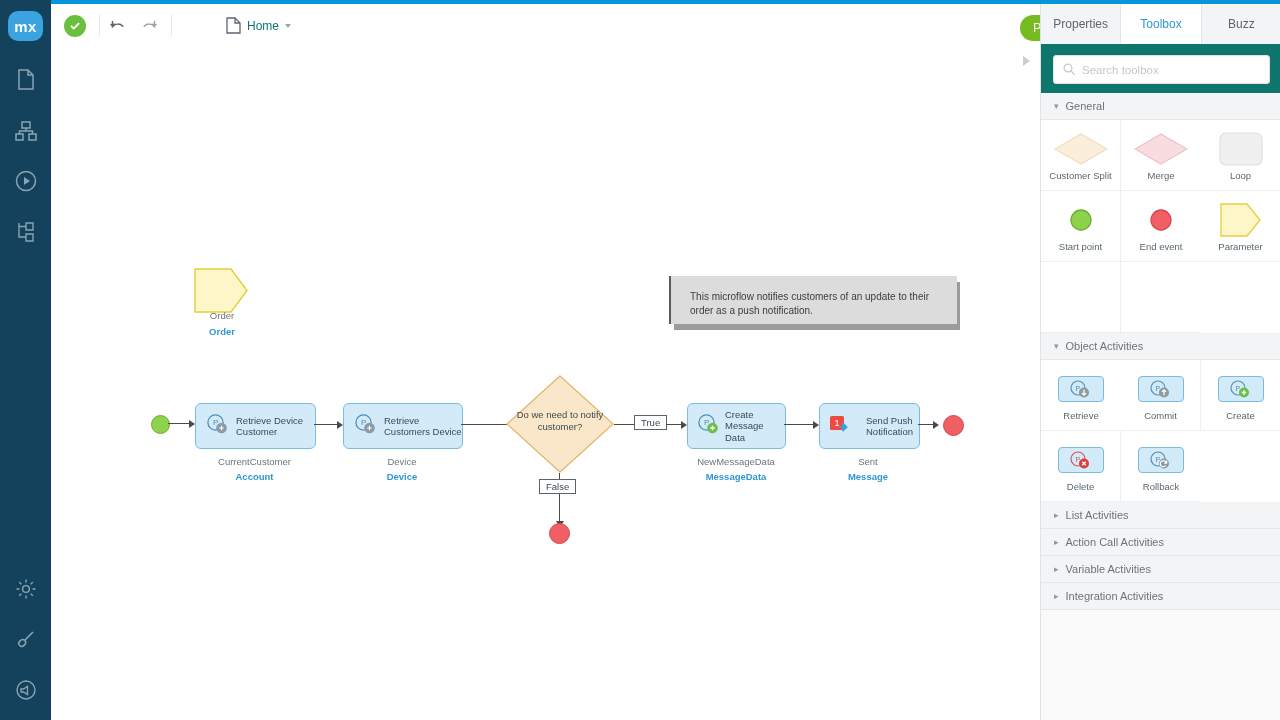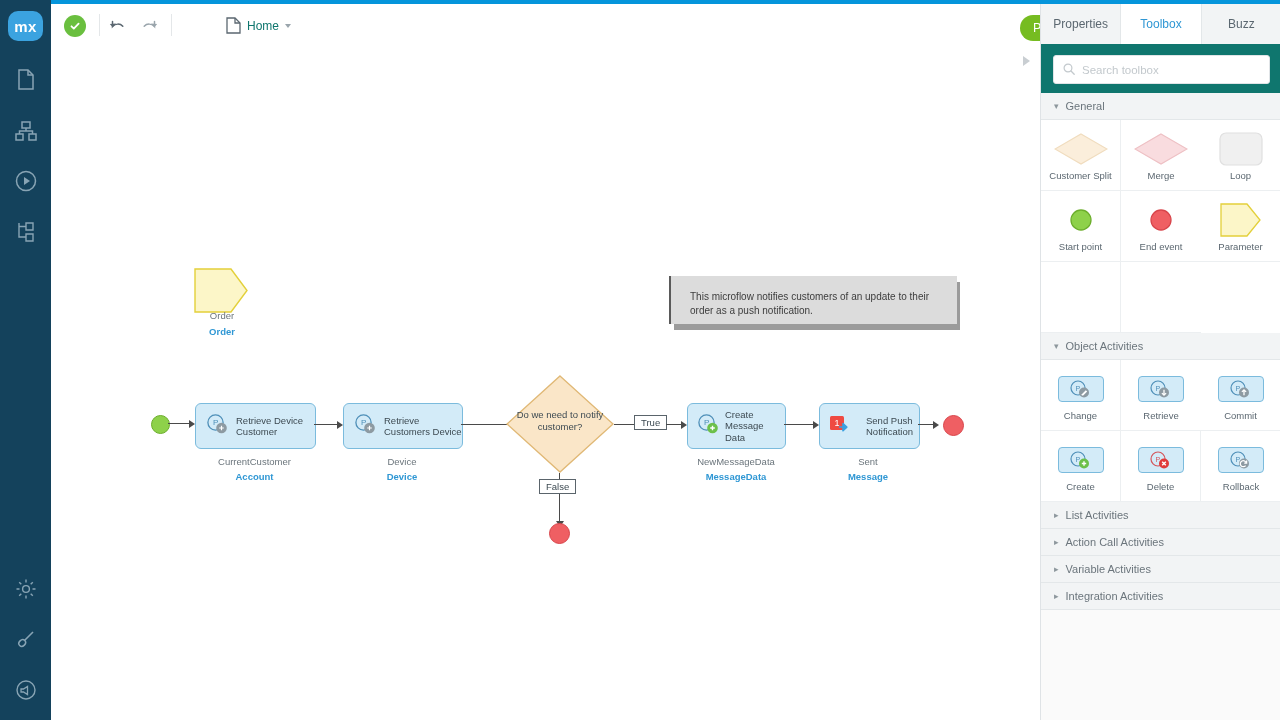--- a/index.html
+++ b/index.html
@@ -391,33 +391,20 @@
         </div>
         <div class="tile empty"></div>
         <div class="tile empty" style="border-right:none"></div>
       </div>
 
       <div class="grp">
         <span class="chev">▾</span>
         <span>Object Activities</span>
       </div>
       <div class="tilegrid">
-        <div class="tile">
-          <div class="tile-ico">
-            <div class="obj-ico">
-                <svg width="24" height="20" viewBox="0 0 24 20">
-                  <circle cx="9" cy="9" r="7" fill="none" stroke="#4e8fb8" stroke-width="1.2"></circle>
-                  <text x="6.6" y="11.5" font-size="7" fill="#4e8fb8" font-family="Liberation Sans, sans-serif">P</text>
-                  <circle cx="15" cy="13.5" r="5" fill="#8d9aa2"></circle>
-                  <path d="M12.8 15.2l4-4 1.4 1.4-4 4h-1.4z" fill="#fff"></path>
-                </svg>
-              </div>
-          </div>
-          <div class="tile-lbl">Change</div>
-        </div>
         <div class="tile" style="border-right:none">
           <div class="tile-ico">
             <div class="obj-ico">
                 <svg width="24" height="20" viewBox="0 0 24 20">
                   <circle cx="9" cy="9" r="7" fill="none" stroke="#4e8fb8" stroke-width="1.2"></circle>
                   <text x="6.6" y="11.5" font-size="7" fill="#4e8fb8" font-family="Liberation Sans, sans-serif">P</text>
                   <circle cx="15" cy="13.5" r="5" fill="#8d9aa2"></circle>
                   <path d="M15 16.2v-5.4M12.9 14.1L15 16.2l2.1-2.1" fill="none" stroke="#fff" stroke-width="1.3"></path>
                 </svg>
               </div>

